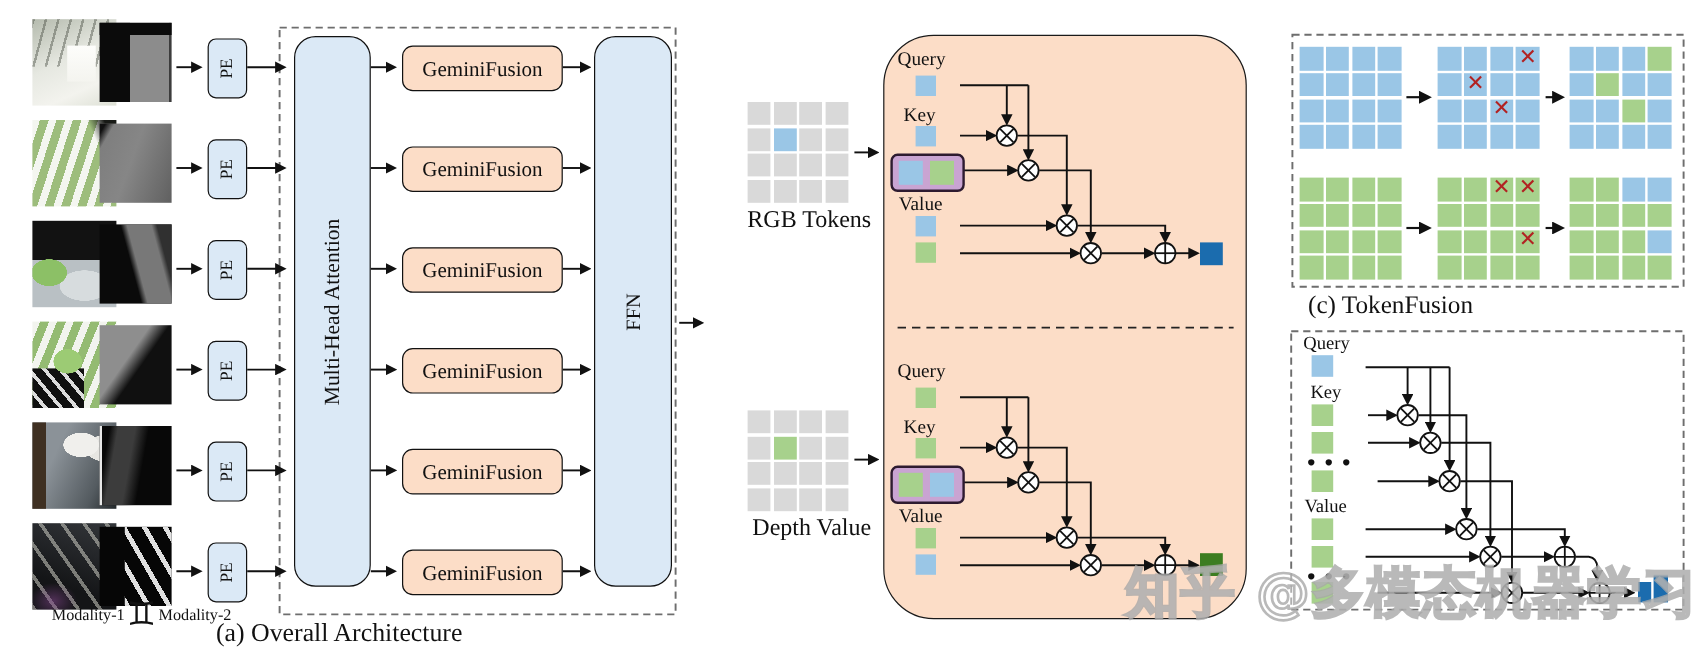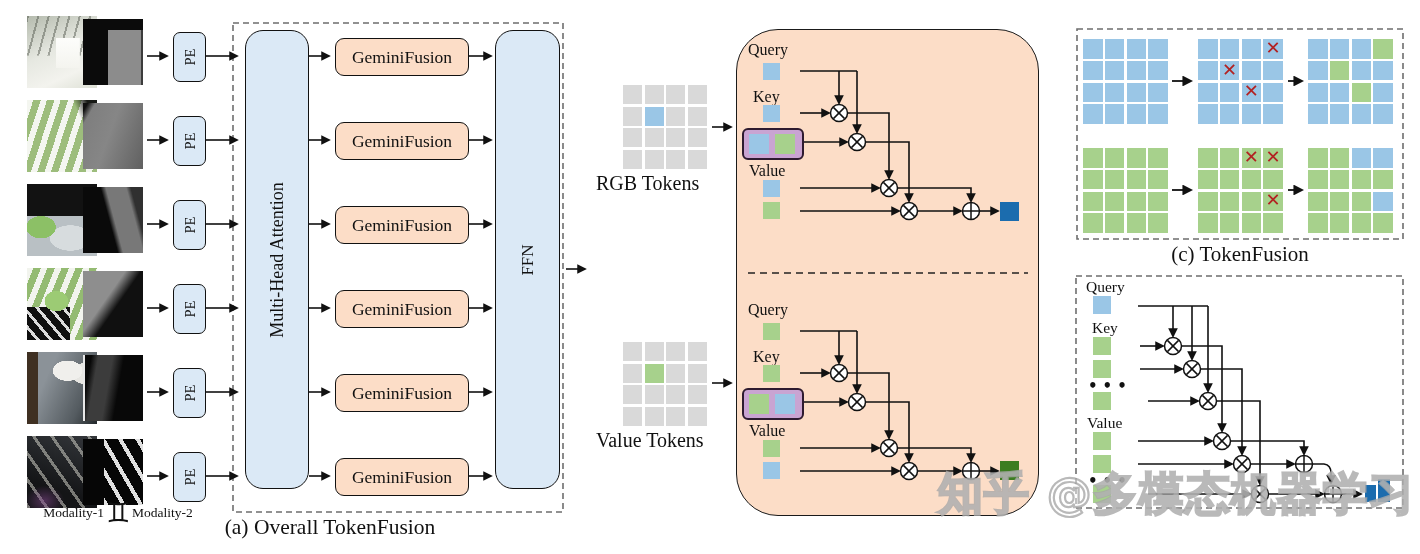--- a/index.html
+++ b/index.html
@@ -49,22 +49,22 @@
   .grid-c{grid-template-columns:repeat(4,19.5px);grid-auto-rows:19.5px;gap:2.3px;}
   .cell{position:relative;}
   .xmark{position:absolute;inset:-2px 0 0 0;display:flex;align-items:center;justify-content:center;
          color:#b22222;font:bold 18px "DejaVu Sans",sans-serif;line-height:1;}
   .sq{position:absolute;width:17px;height:17px;z-index:3;}
   .sqd{position:absolute;width:18px;height:18px;z-index:3;}
   .fused{position:absolute;width:58px;height:28px;background:#c9a4d2;border:2px solid #2e1b30;
          border-radius:6px;z-index:3;}
   .slab{position:absolute;font-size:16px;z-index:3;white-space:nowrap;}
   .slab2{position:absolute;font-size:15.5px;z-index:3;white-space:nowrap;}
-  .gridlab{position:absolute;width:130px;text-align:left;font-size:20px;z-index:3;}
-  .cap{position:absolute;width:300px;text-align:center;font-size:21.5px;z-index:3;}
+  .gridlab{position:absolute;width:130px;text-align:right;font-size:20px;z-index:3;}
+  .cap{position:absolute;width:300px;text-align:left;font-size:21.5px;z-index:3;}
   .dots{position:absolute;width:44px;font:bold 15px "DejaVu Sans",sans-serif;letter-spacing:5px;
         color:#111;z-index:3;}
   .legend{position:absolute;left:18px;top:501px;width:200px;display:flex;align-items:center;
           justify-content:center;font-size:13.5px;z-index:3;}
   .gemini{font-family:"DejaVu Sans",sans-serif;font-size:27px;line-height:0.9;margin:0 2px;}
   .outbar{position:absolute;background:#1b6cae;z-index:3;}
   #wm{position:absolute;left:938px;top:464px;font:bold 45px "DejaVu Sans",sans-serif;
       letter-spacing:1px;color:rgba(255,255,255,0.45);-webkit-text-stroke:2.2px rgba(168,168,168,0.8);
       z-index:9;white-space:nowrap;}
 </style>
@@ -141,21 +141,21 @@
     </div>
   <div class="gfbox" style="left:335px;top:458px;width:132px;height:36px;">
       <span>GeminiFusion</span>
     </div>
 
   <div class="legend">
     <span>Modality-1</span>
     <span class="gemini">♊</span>
     <span>Modality-2</span>
   </div>
-  <div class="cap" style="left:180px;top:515px;">(a) Overall TokenFusion</div>
+  <div class="cap" style="left:180px;top:515px;">(a) Overall Architecture</div>
 
   <div class="peach"></div>
 
   <div class="tgrid grid-b" style="left:623px;top:85px;">
       <div class="cell" style="background: rgb(217, 217, 217);"></div>
       <div class="cell" style="background: rgb(217, 217, 217);"></div>
       <div class="cell" style="background: rgb(217, 217, 217);"></div>
       <div class="cell" style="background: rgb(217, 217, 217);"></div>
       <div class="cell" style="background: rgb(217, 217, 217);"></div>
       <div class="cell" style="background: rgb(154, 198, 230);"></div>
@@ -182,21 +182,21 @@
       <div class="cell" style="background: rgb(217, 217, 217);"></div>
       <div class="cell" style="background: rgb(217, 217, 217);"></div>
       <div class="cell" style="background: rgb(217, 217, 217);"></div>
       <div class="cell" style="background: rgb(217, 217, 217);"></div>
       <div class="cell" style="background: rgb(217, 217, 217);"></div>
       <div class="cell" style="background: rgb(217, 217, 217);"></div>
       <div class="cell" style="background: rgb(217, 217, 217);"></div>
       <div class="cell" style="background: rgb(217, 217, 217);"></div>
       <div class="cell" style="background: rgb(217, 217, 217);"></div>
     </div>
-  <div class="gridlab" style="left:596px;top:429px;">Value Tokens</div>
+  <div class="gridlab" style="left:596px;top:429px;">Depth Value</div>
 
   <div class="slab" style="left:748px;top:41px;">Query</div>
   <div class="sq" style="left:763px;top:63px;background:#9ac6e6;"></div>
   <div class="slab" style="left:753px;top:88px;">Key</div>
   <div class="sq" style="left:763px;top:105px;background:#9ac6e6;"></div>
   <div class="fused" style="left:742px;top:128px;">
     <div class="sq" style="left:5px;top:3.5px;width:20px;height:20px;background:#9ac6e6;"></div>
     <div class="sq" style="left:31px;top:3.5px;width:20px;height:20px;background:#a7d18c;"></div>
   </div>
   <div class="slab" style="left:749px;top:162px;">Value</div>

